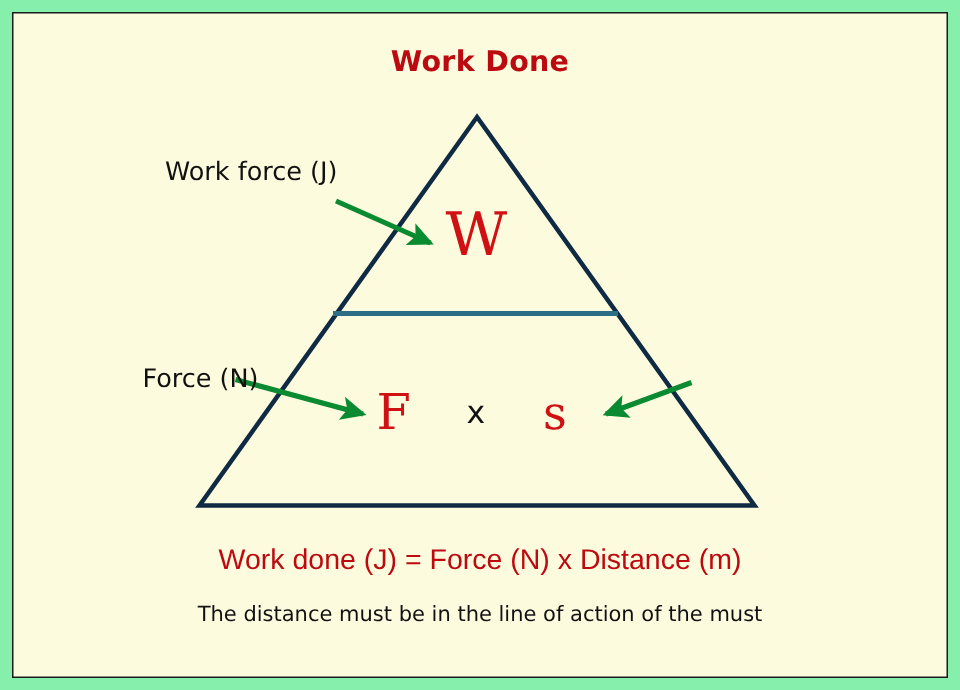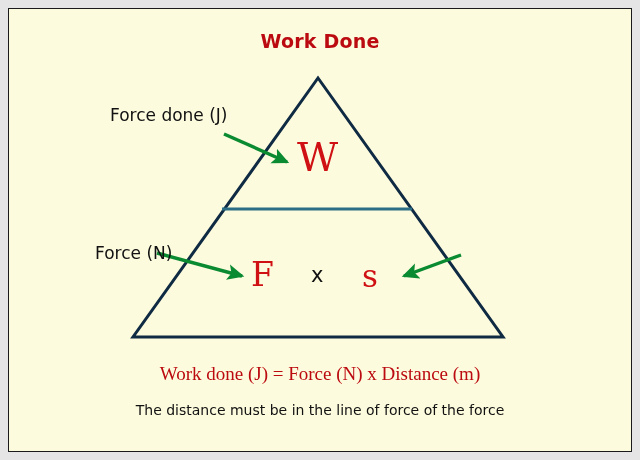--- a/index.html
+++ b/index.html
@@ -4,21 +4,21 @@
 <style>
   html, body {
     margin: 0;
     padding: 0;
     background: #ffffff;
   }
   #page {
     position: relative;
     width: 640px;
     height: 460px;
-    background: #e5e5e5;
+    background: #86efac;
     box-sizing: border-box;
     overflow: hidden;
     font-family: "DejaVu Sans", sans-serif;
   }
   #frame {
     position: absolute;
     left: 8px;
     top: 8px;
     width: 624px;
     height: 444px;
@@ -89,21 +89,21 @@
     font-family: "DejaVu Sans", sans-serif;
   }
   #formula {
     position: absolute;
     left: 0;
     top: 363px;
     width: 640px;
     text-align: center;
     color: #bb0a10;
     font-size: 19px;
-    font-family: Liberation Serif, serif;
+    font-family: Liberation Sans, sans-serif;
     white-space: nowrap;
   }
   #caption {
     position: absolute;
     left: 0;
     top: 402px;
     width: 640px;
     text-align: center;
     color: #111111;
     font-size: 14px;
@@ -131,25 +131,25 @@
 
     <line x1="222" y1="209" x2="412" y2="209" stroke="#2b6e86" stroke-width="3.2"></line>
 
     <line x1="224" y1="134" x2="287" y2="162" stroke="#0a8a31" stroke-width="3.4" marker-end="url(#arrowhead)"></line>
 
     <line x1="157" y1="253" x2="242" y2="276" stroke="#0a8a31" stroke-width="3.4" marker-end="url(#arrowhead)"></line>
 
     <line x1="461" y1="255" x2="404" y2="276" stroke="#0a8a31" stroke-width="3.4" marker-end="url(#arrowhead)"></line>
   </svg>
 
-  <div class="lbl" id="lbl-work">Force done (J)</div>
+  <div class="lbl" id="lbl-work">Work force (J)</div>
   <div class="lbl" id="lbl-force">Force (N)</div>
 
   <div class="sym" id="sym-w">W</div>
   <div class="sym" id="sym-f">F</div>
   <div id="sym-x">x</div>
   <div class="sym" id="sym-s">s</div>
 
   <div id="formula">Work done (J) = Force (N) x Distance (m)</div>
 
-  <div id="caption">The distance must be in the line of force of the force</div>
+  <div id="caption">The distance must be in the line of action of the must</div>
 
 </div>
 
 </body></html>

